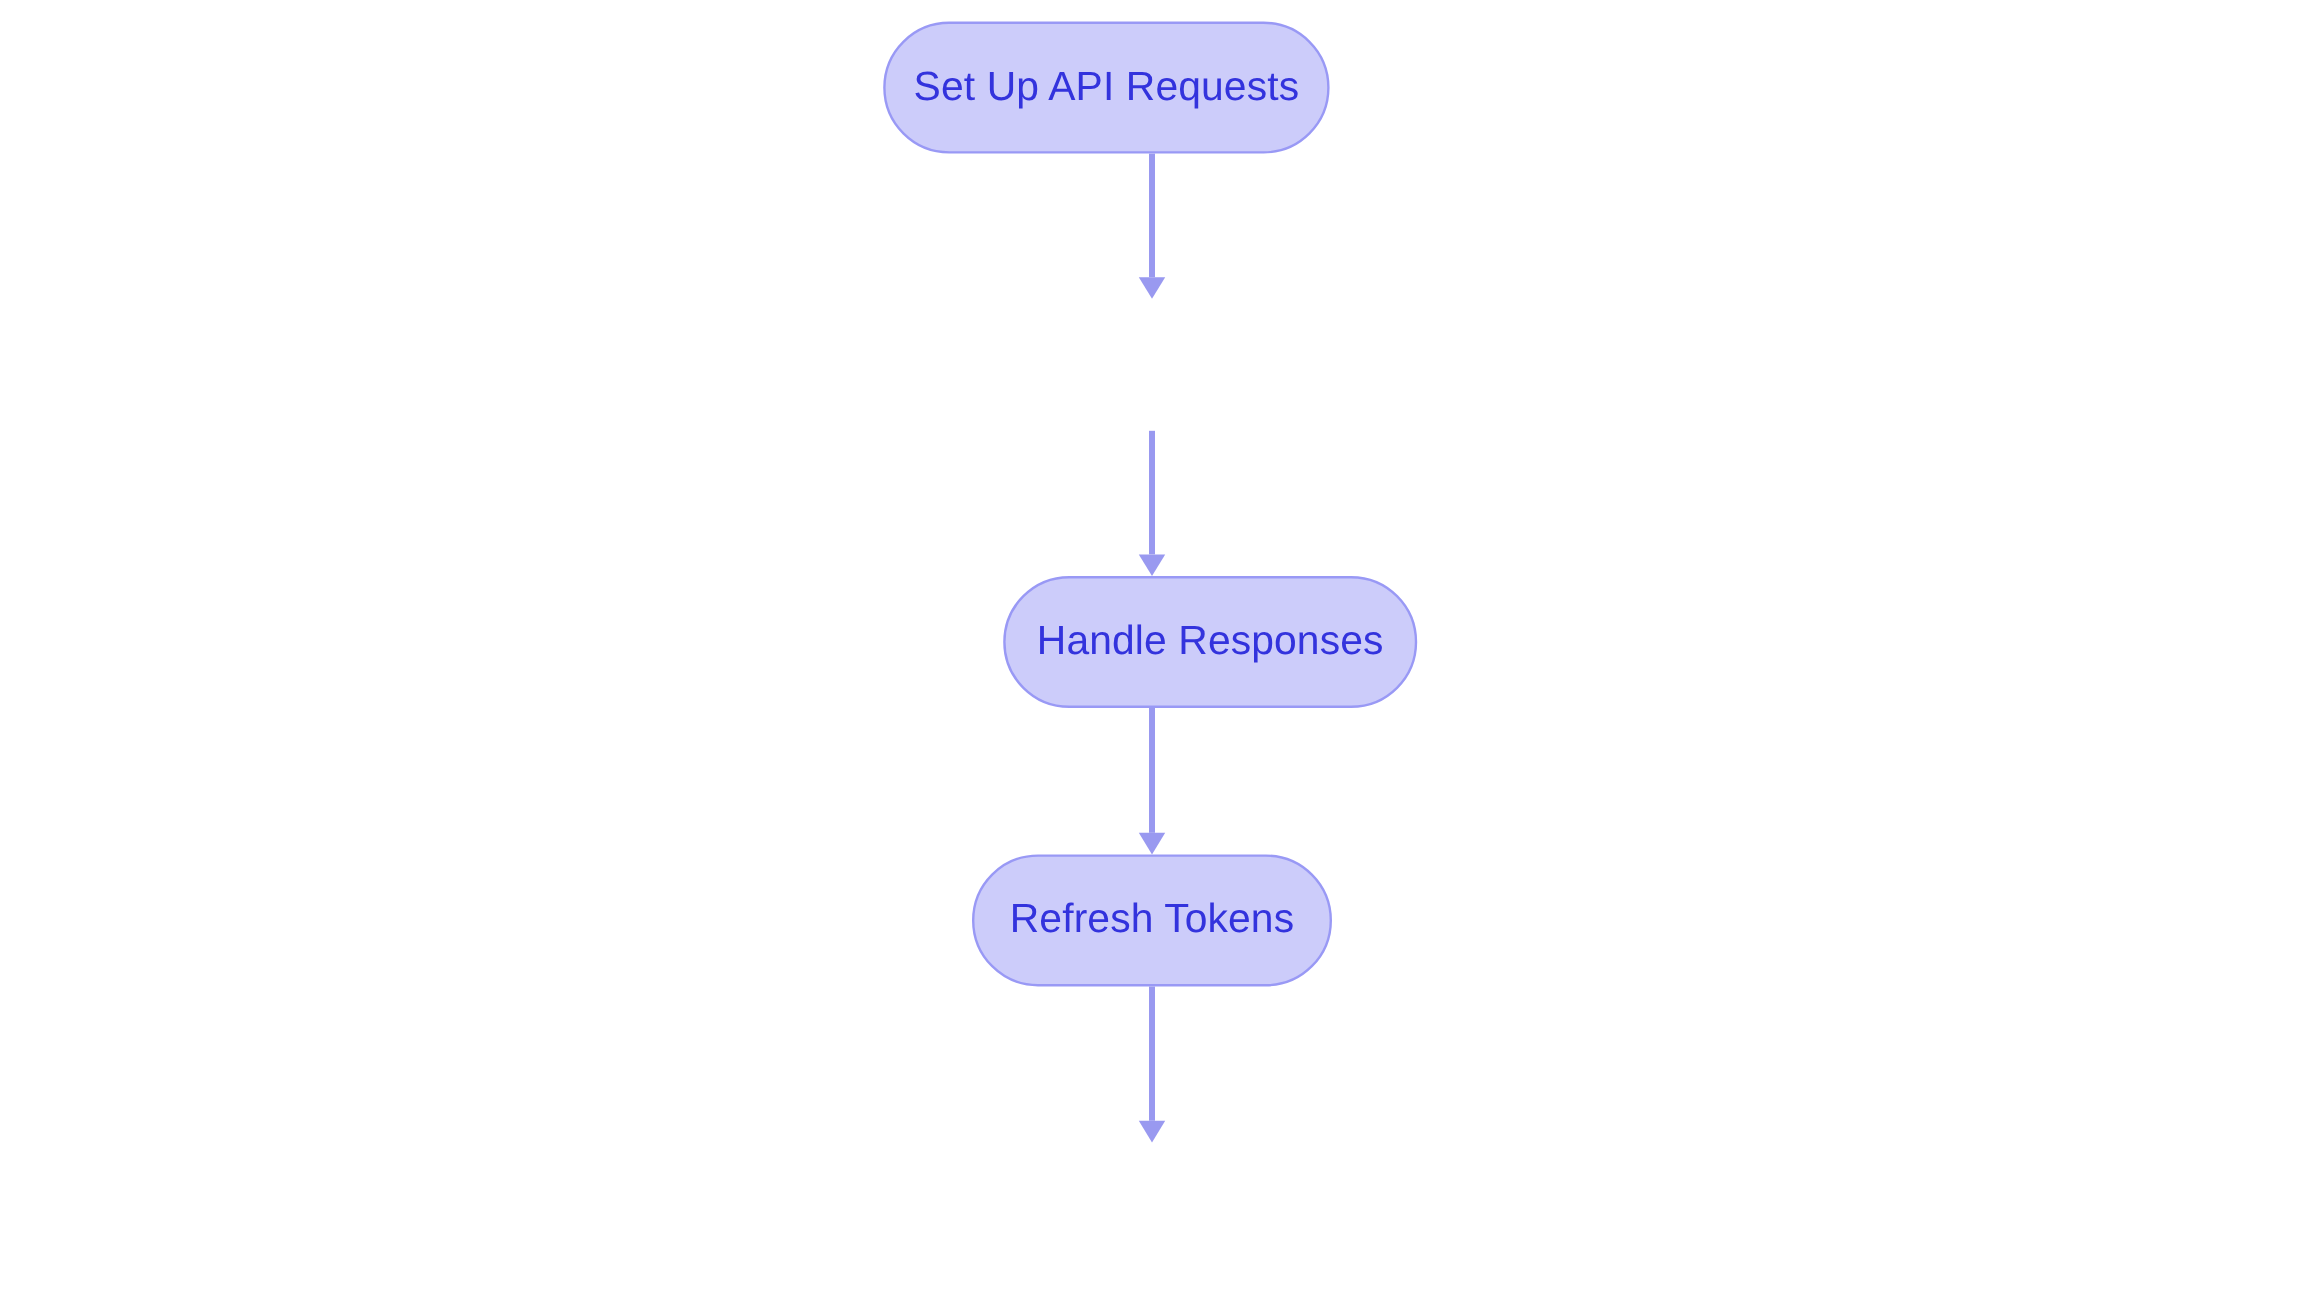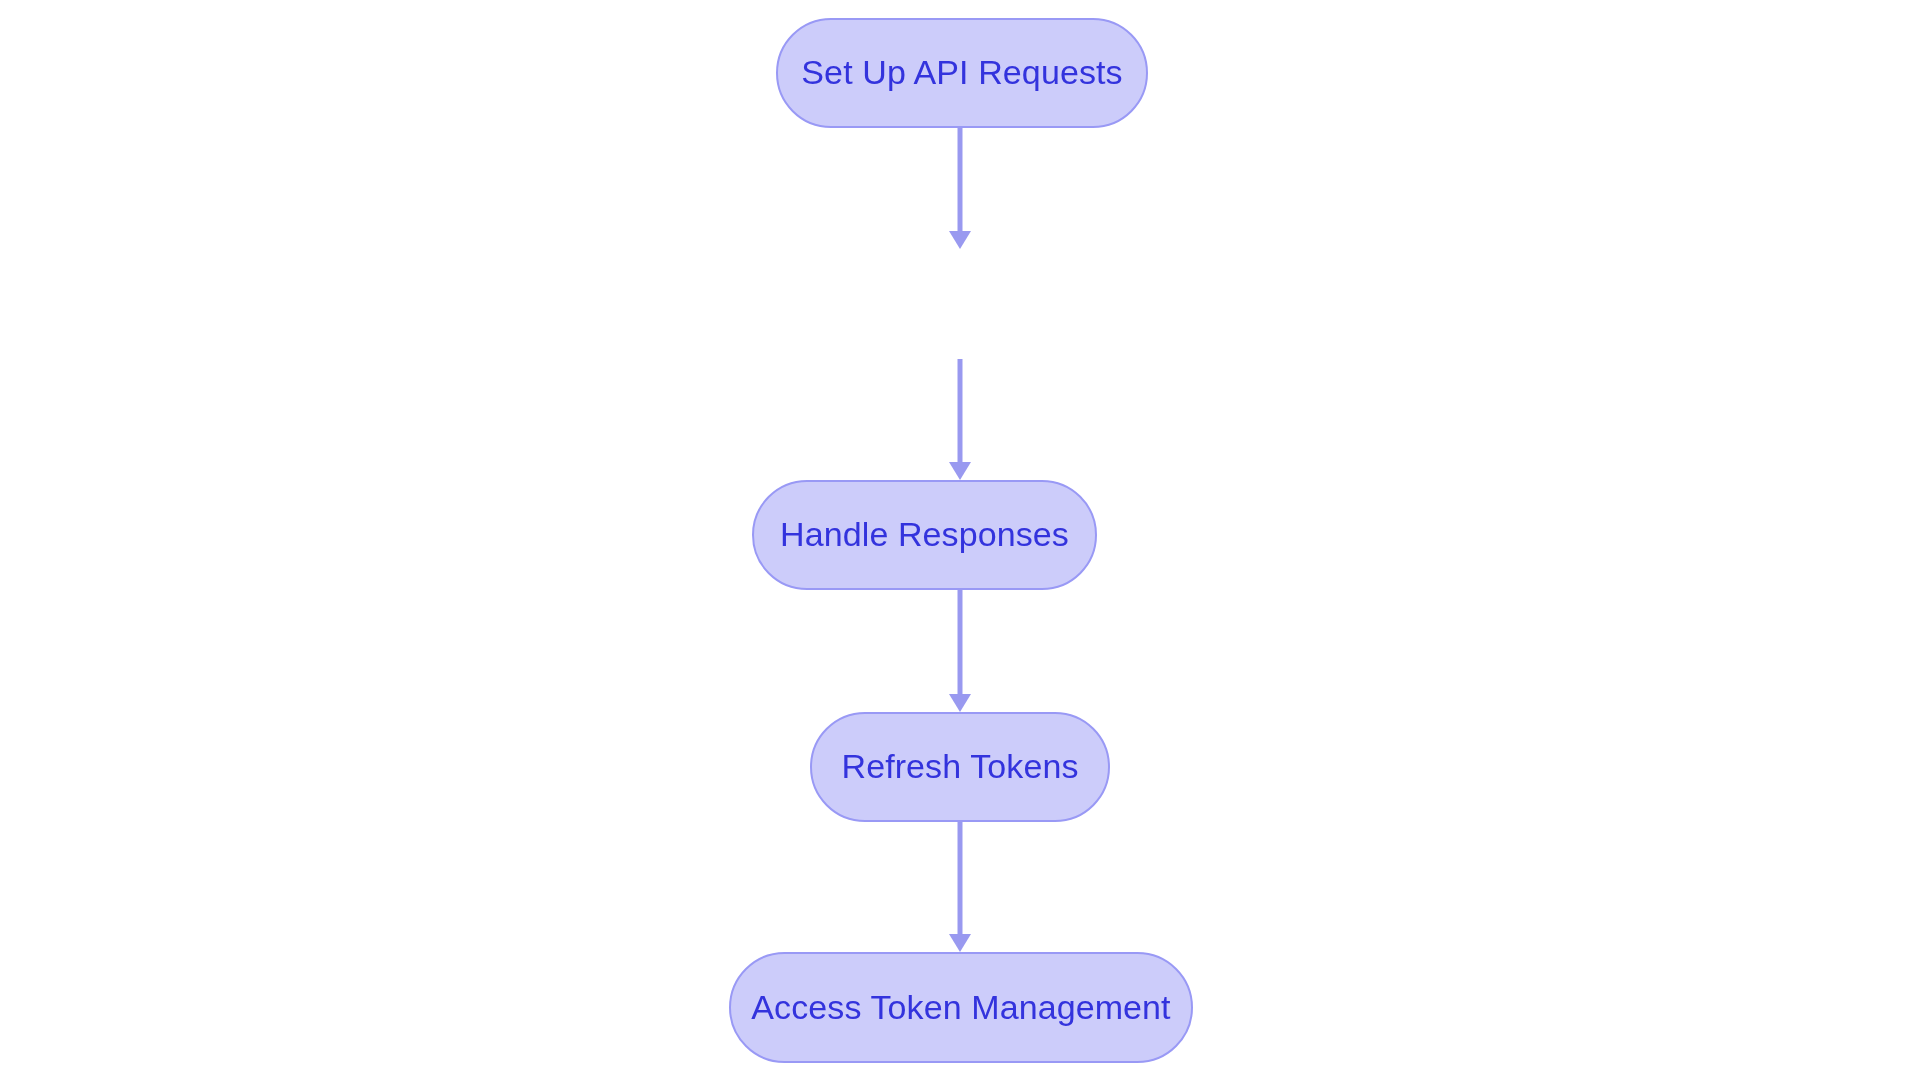--- a/index.html
+++ b/index.html
@@ -56,40 +56,40 @@
     width: 100%;
     height: 100%;
     overflow: visible;
   }
 </style>
 </head>
 <body>
 
 <div id="flowchart-canvas" style="background: rgb(255, 255, 255);">
 
-  <div class="flow-node" style="left: 776px; top: 18px; width: 372px; height: 110px; background: rgb(204, 204, 250); border-color: rgb(153, 153, 245); color: rgb(51, 51, 221);">
+  <div class="flow-node" style="left: 736px; top: 18px; width: 372px; height: 110px; background: rgb(204, 204, 250); border-color: rgb(153, 153, 245); color: rgb(51, 51, 221);">
     <span class="node-label">Set Up API Requests</span>
   </div>
 
   <div class="connector" style="left: 948px; top: 128px; height: 121px;">
     <svg viewBox="0 0 24 121" preserveAspectRatio="none">
       <line x1="12" y1="0" x2="12" y2="103" stroke="#9999f0" stroke-width="5"></line>
       <polygon points="1,103 23,103 12,121" fill="#9999f0"></polygon>
     </svg>
   </div>
 
 
   <div class="connector" style="left: 948px; top: 359px; height: 121px;">
     <svg viewBox="0 0 24 121" preserveAspectRatio="none">
       <line x1="12" y1="0" x2="12" y2="103" stroke="#9999f0" stroke-width="5"></line>
       <polygon points="1,103 23,103 12,121" fill="#9999f0"></polygon>
     </svg>
   </div>
 
-  <div class="flow-node" style="left: 752px; top: 480px; width: 345px; height: 110px; background: rgb(204, 204, 250); border-color: rgb(153, 153, 245); color: rgb(51, 51, 221);">
+  <div class="flow-node" style="left: 836px; top: 480px; width: 345px; height: 110px; background: rgb(204, 204, 250); border-color: rgb(153, 153, 245); color: rgb(51, 51, 221);">
     <span class="node-label">Handle Responses</span>
   </div>
 
   <div class="connector" style="left: 948px; top: 590px; height: 122px;">
     <svg viewBox="0 0 24 122" preserveAspectRatio="none">
       <line x1="12" y1="0" x2="12" y2="104" stroke="#9999f0" stroke-width="5"></line>
       <polygon points="1,104 23,104 12,122" fill="#9999f0"></polygon>
     </svg>
   </div>
 
@@ -97,17 +97,14 @@
     <span class="node-label">Refresh Tokens</span>
   </div>
 
   <div class="connector" style="left: 948px; top: 822px; height: 130px;">
     <svg viewBox="0 0 24 130" preserveAspectRatio="none">
       <line x1="12" y1="0" x2="12" y2="112" stroke="#9999f0" stroke-width="5"></line>
       <polygon points="1,112 23,112 12,130" fill="#9999f0"></polygon>
     </svg>
   </div>
 
-  <div class="flow-node" style="left: 729px; top: 952px; width: 464px; height: 111px; background: rgb(204, 204, 250); border-color: rgb(153, 153, 245); color: rgb(51, 51, 221);">
-    <span class="node-label">Access Token Management</span>
-  </div>
 
 </div>
 
 </body></html>

